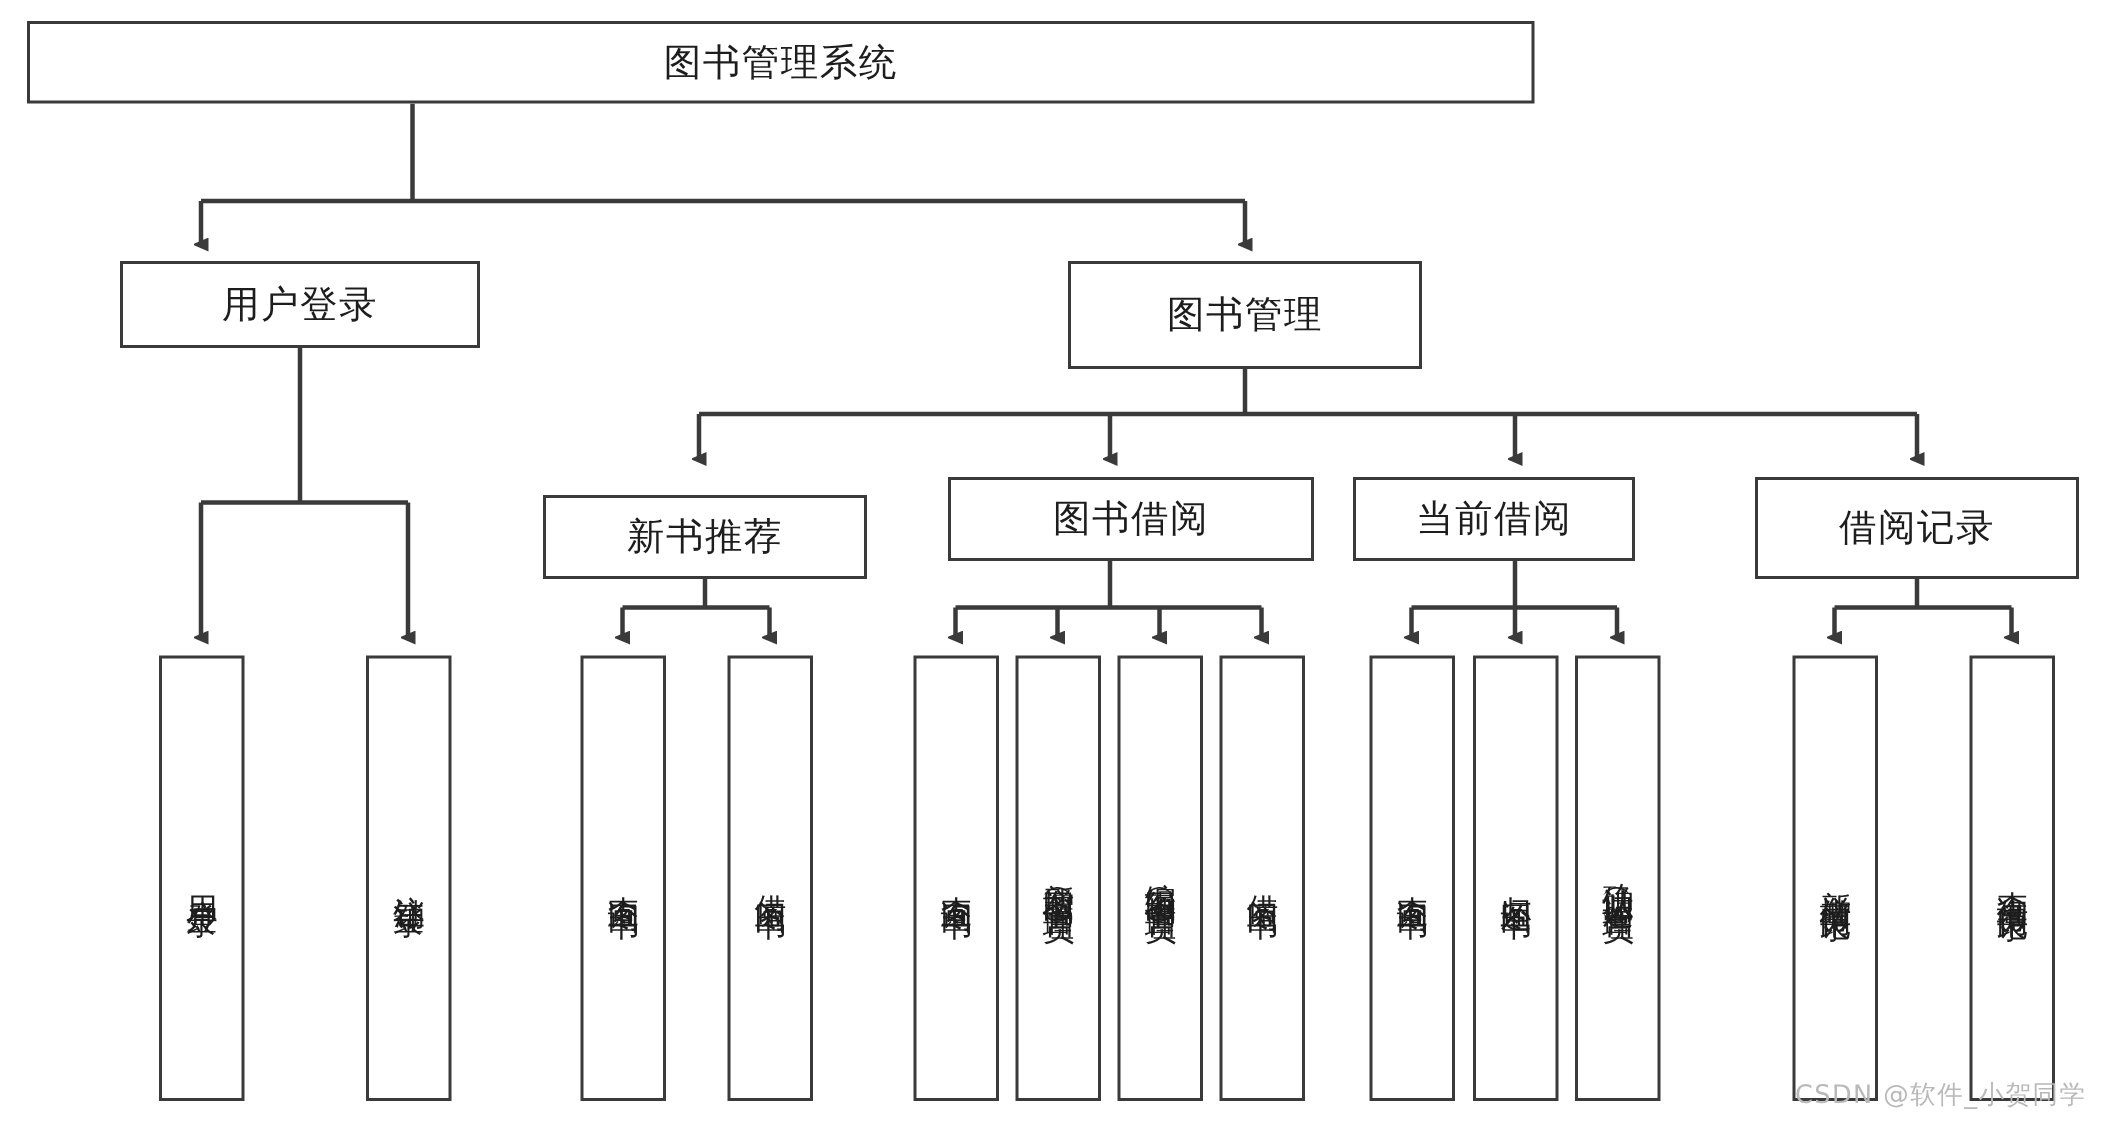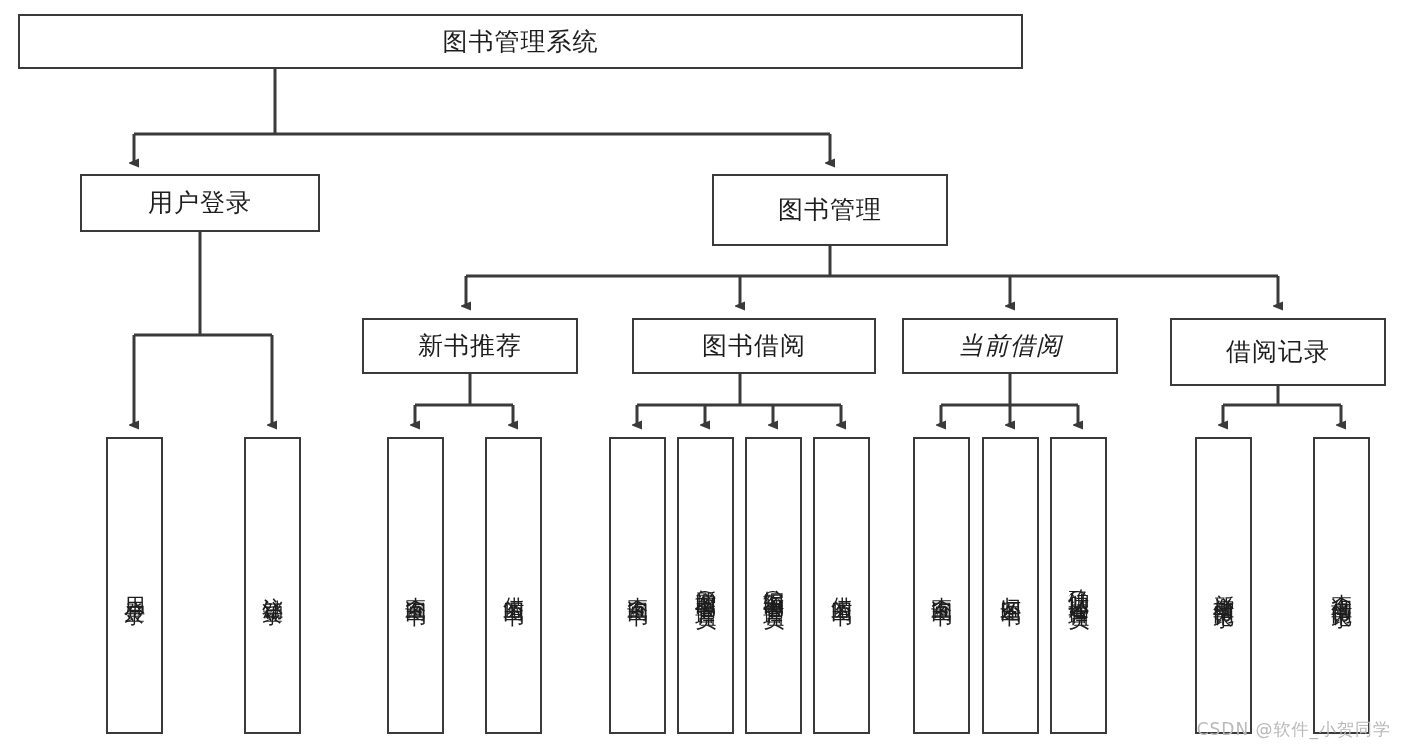--- a/index.html
+++ b/index.html
@@ -127,27 +127,27 @@
     <span>图书管理系统</span>
   </div>
 
   <div class="node h" style="left:80px; top:174px; width:240px; height:58px;">
     <span>用户登录</span>
   </div>
   <div class="node h" style="left:712px; top:174px; width:236px; height:72px;">
     <span>图书管理</span>
   </div>
 
-  <div class="node h" style="left:362px; top:318px; width:216px; height:56px;">
+  <div class="node h" style="left:362px; top:330px; width:216px; height:56px;">
     <span>新书推荐</span>
   </div>
   <div class="node h" style="left:632px; top:318px; width:244px; height:56px;">
     <span>图书借阅</span>
   </div>
-  <div class="node h" style="left:902px; top:318px; width:216px; height:56px;font-style:italic;">
+  <div class="node h" style="left:902px; top:318px; width:188px; height:56px;">
     <span>当前借阅</span>
   </div>
   <div class="node h" style="left:1170px; top:318px; width:216px; height:68px;">
     <span>借阅记录</span>
   </div>
 
   <div class="node v" style="left:106px; top:437px; width:57px; height:297px;">
     <span class="vtext">用户登录</span>
   </div>
   <div class="node v" style="left:244px; top:437px; width:57px; height:297px;">

